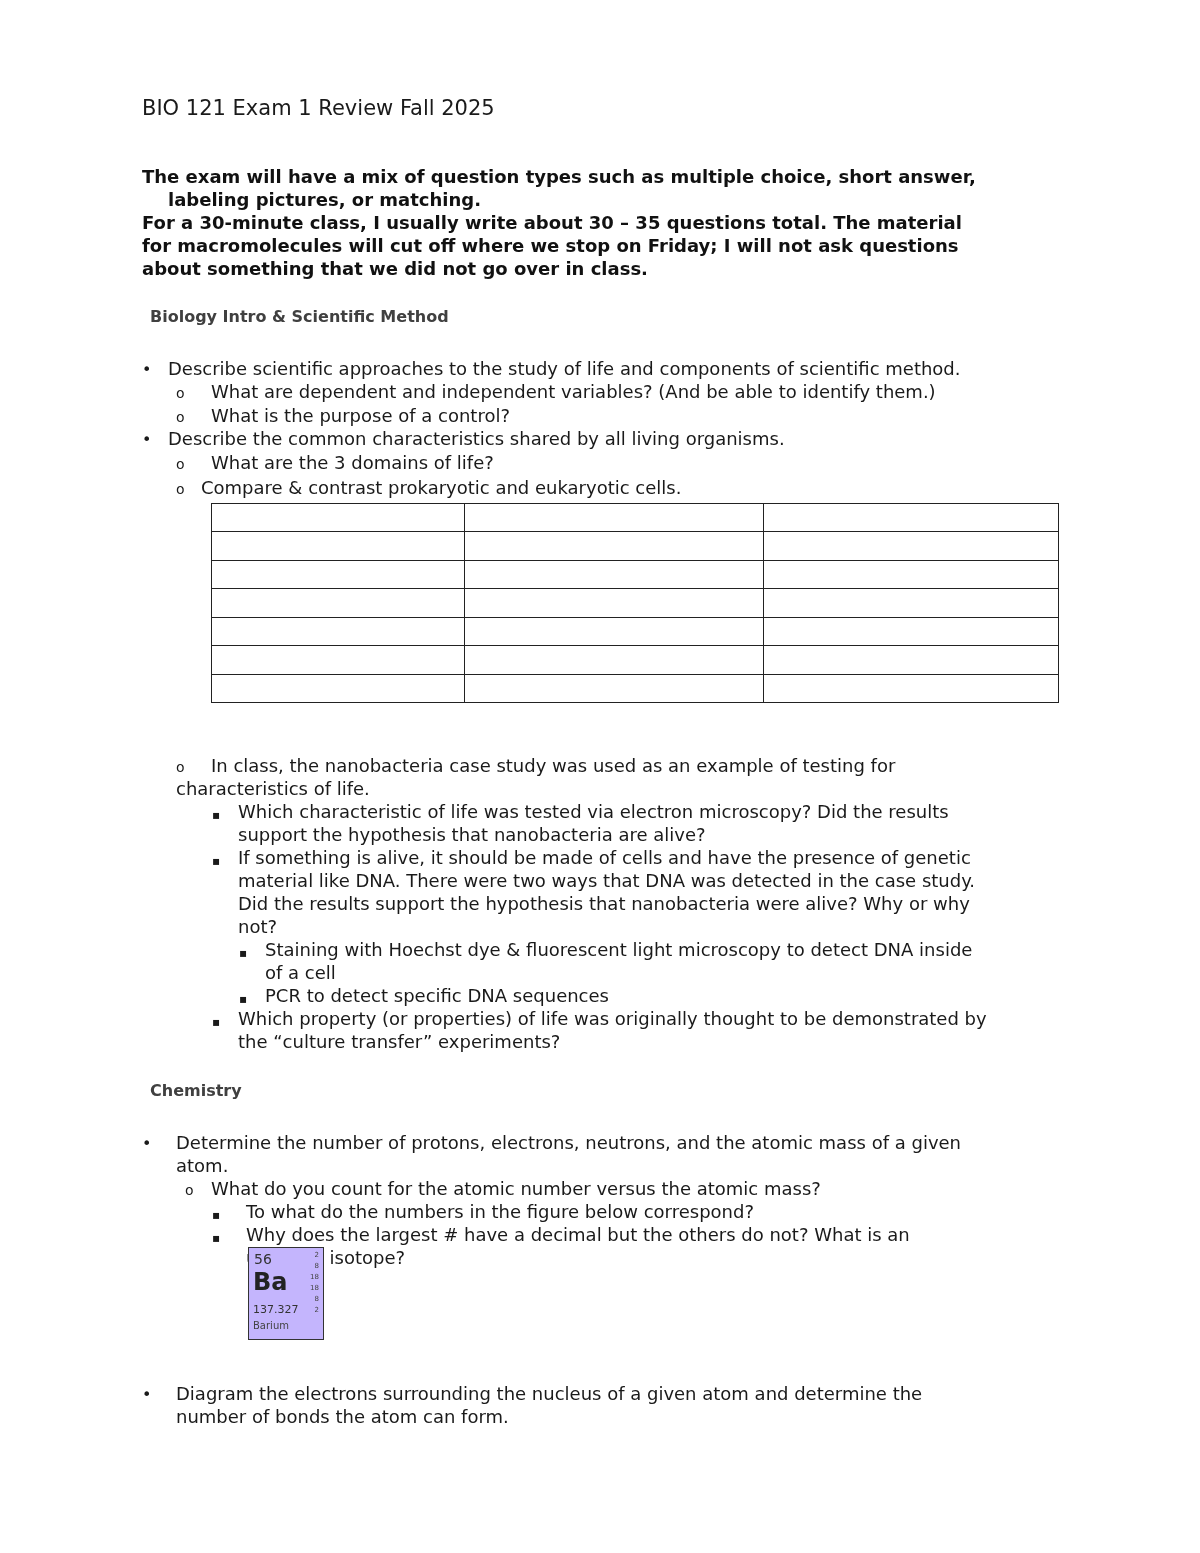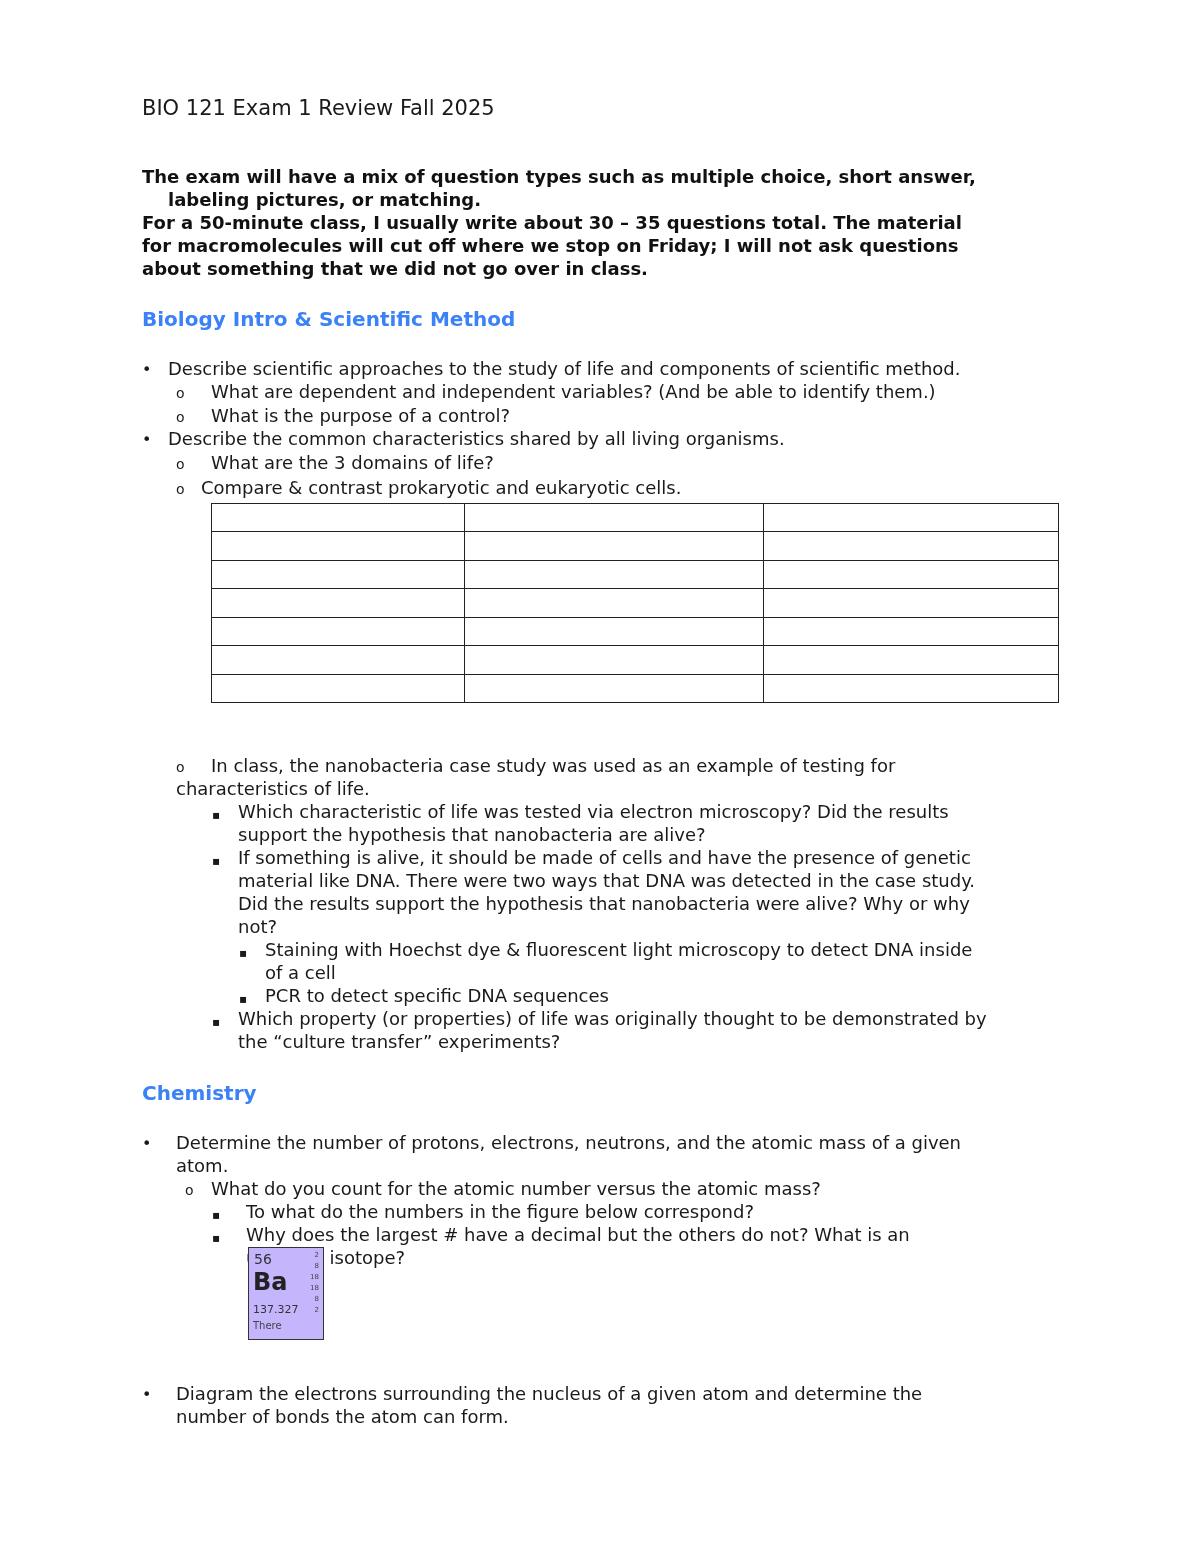--- a/index.html
+++ b/index.html
@@ -1,21 +1,21 @@
 <!DOCTYPE html>
 <html><head>
 <meta charset="utf-8">
 <style>
   html, body { margin: 0; padding: 0; background: #ffffff; }
   body { width: 1200px; height: 1553px; position: relative; overflow: hidden;
          font-family: "DejaVu Sans", sans-serif; color: #111; }
   .abs { position: absolute; white-space: nowrap; margin-top: 24px; }
   .title { left: 142px; top: 72px; font-size: 21px; font-weight: normal; color:#1a1a1a; }
   .intro { left: 142px; font-size: 18px; font-weight: bold; line-height: 23px; color:#111;text-align:center; }
-  .heading { left: 142px; font-size: 20px; font-weight: bold; color:#3b82f6; }
+  .heading { left: 150px; font-size: 16px; font-weight: bold; color:#404040; }
   .txt { font-size: 18px; line-height: 23px; color: #1a1a1a; }
   .bullet { font-size: 16px; }
   .circ { font-size: 14px; }
   .sq { font-size: 12px; }
   table.grid { position: absolute; left: 211px; top: 503px; width: 848px; height: 200px;
                border-collapse: collapse; }
   table.grid td { border: 1.5px solid #222; height: 27px; padding: 0; }
   .elem { position: absolute; left: 248px; top: 1247px; width: 74px; height: 91px;
           border: 1.5px solid #333; background:#c4b5fd; }
   .elem .num { position:absolute; left:5px; top:3px; font-size:14px; color:#333; }
@@ -26,21 +26,21 @@
 </style>
 </head>
 <body>
 
 <div>
 
   <div class="abs title">BIO 121 Exam 1 Review Fall 2025</div>
 
   <div class="abs intro" style="top:141px">The exam will have a mix of question types such as multiple choice, short answer,</div>
   <div class="abs intro" style="top:164px; left:168px">labeling pictures, or matching.</div>
-  <div class="abs intro" style="top:187px">For a 50-minute class, I usually write about 30 – 35 questions total. The material</div>
+  <div class="abs intro" style="top:187px">For a 30-minute class, I usually write about 30 – 35 questions total. The material</div>
   <div class="abs intro" style="top:210px">for macromolecules will cut off where we stop on Friday; I will not ask questions</div>
   <div class="abs intro" style="top:233px">about something that we did not go over in class.</div>
 
   <div class="abs heading" style="top:283px">Biology Intro &amp; Scientific Method</div>
 
   <div class="abs txt bullet" style="left:142px; top:334px">•</div>
   <div class="abs txt" style="left:168px; top:333px">Describe scientific approaches to the study of life and components of scientific method.</div>
   <div class="abs txt circ" style="left:176px; top:358px">o</div>
   <div class="abs txt" style="left:211px; top:356px">What are dependent and independent variables? (And be able to identify them.)</div>
   <div class="abs txt circ" style="left:176px; top:382px">o</div>
@@ -126,21 +126,21 @@
   <div class="abs txt sq" style="left:212px; top:1180px">▪</div>
   <div class="abs txt" style="left:246px; top:1176px">To what do the numbers in the figure below correspond?</div>
   <div class="abs txt sq" style="left:212px; top:1203px">▪</div>
   <div class="abs txt" style="left:246px; top:1199px">Why does the largest # have a decimal but the others do not? What is an</div>
   <div class="abs txt" style="left:246px; top:1222px">unstable isotope?</div>
 
   <div class="elem">
     <span class="num">56</span>
     <span class="sym">Ba</span>
     <span class="mass">137.327</span>
-    <span class="name">There</span>
+    <span class="name">Barium</span>
     <div class="shells">
       <div>2</div>
       <div>8</div>
       <div>18</div>
       <div>18</div>
       <div>8</div>
       <div>2</div>
     </div>
   </div>
 

